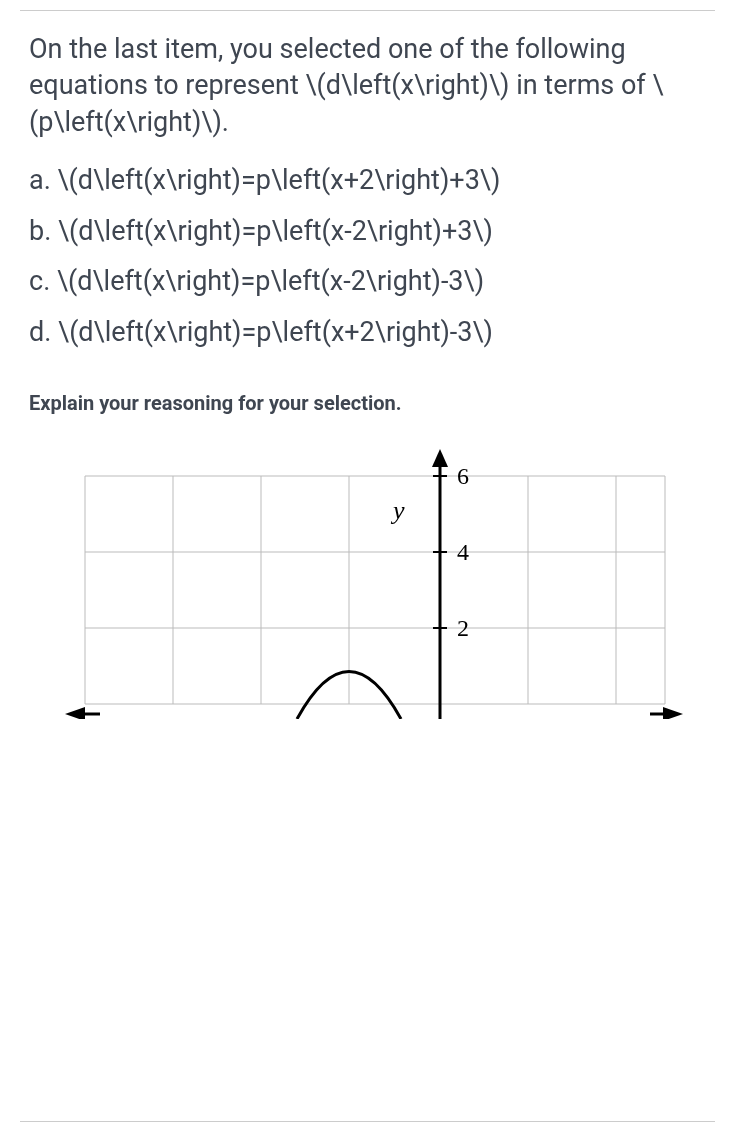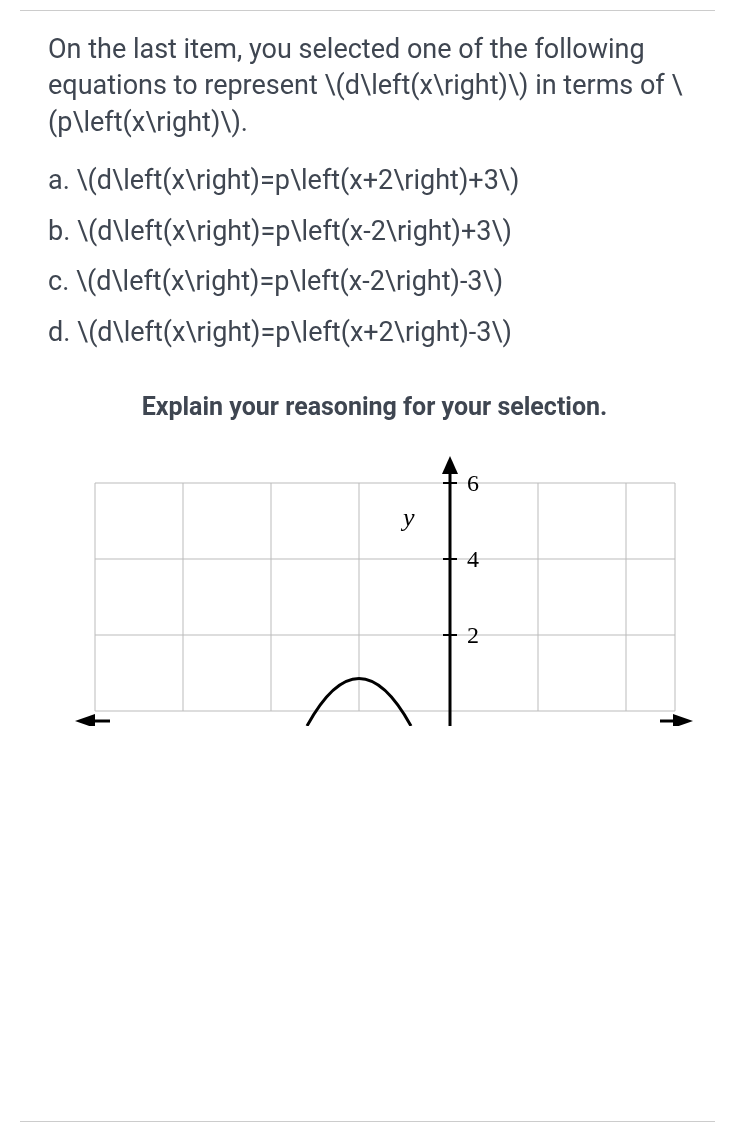--- a/index.html
+++ b/index.html
@@ -14,42 +14,41 @@
       height: 1140px;
       background: #fff;
       padding: 0;
       position: relative;
     }
     .top-rule {
       border-top: 1px solid #ccc;
       margin: 10px 20px 0 20px;
     }
     .content {
-      padding: 20px 34px 0 48px;
+      padding: 20px 34px 0 29px;
     }
     .intro {
       font-size: 27px;
       line-height: 1.35;
       margin-bottom: 22px;
       color: #3f4651;
     }
     .choice {
       font-size: 27px;
       line-height: 1.35;
       margin-bottom: 14px;
       color: #3f4651;
     }
     .prompt {
-      font-size: 25px;
+      font-size: 20px;
       font-weight: 700;
       line-height: 1.35;
       margin-top: 40px;
       margin-bottom: 22px;
       color: #3f4651;
-      text-align: center;
     }
     .chart-wrap {
       width: 640px;
       height: 280px;
       margin: 0 auto;
       position: relative;
       overflow: hidden;
     }
     svg {
       display: block;

